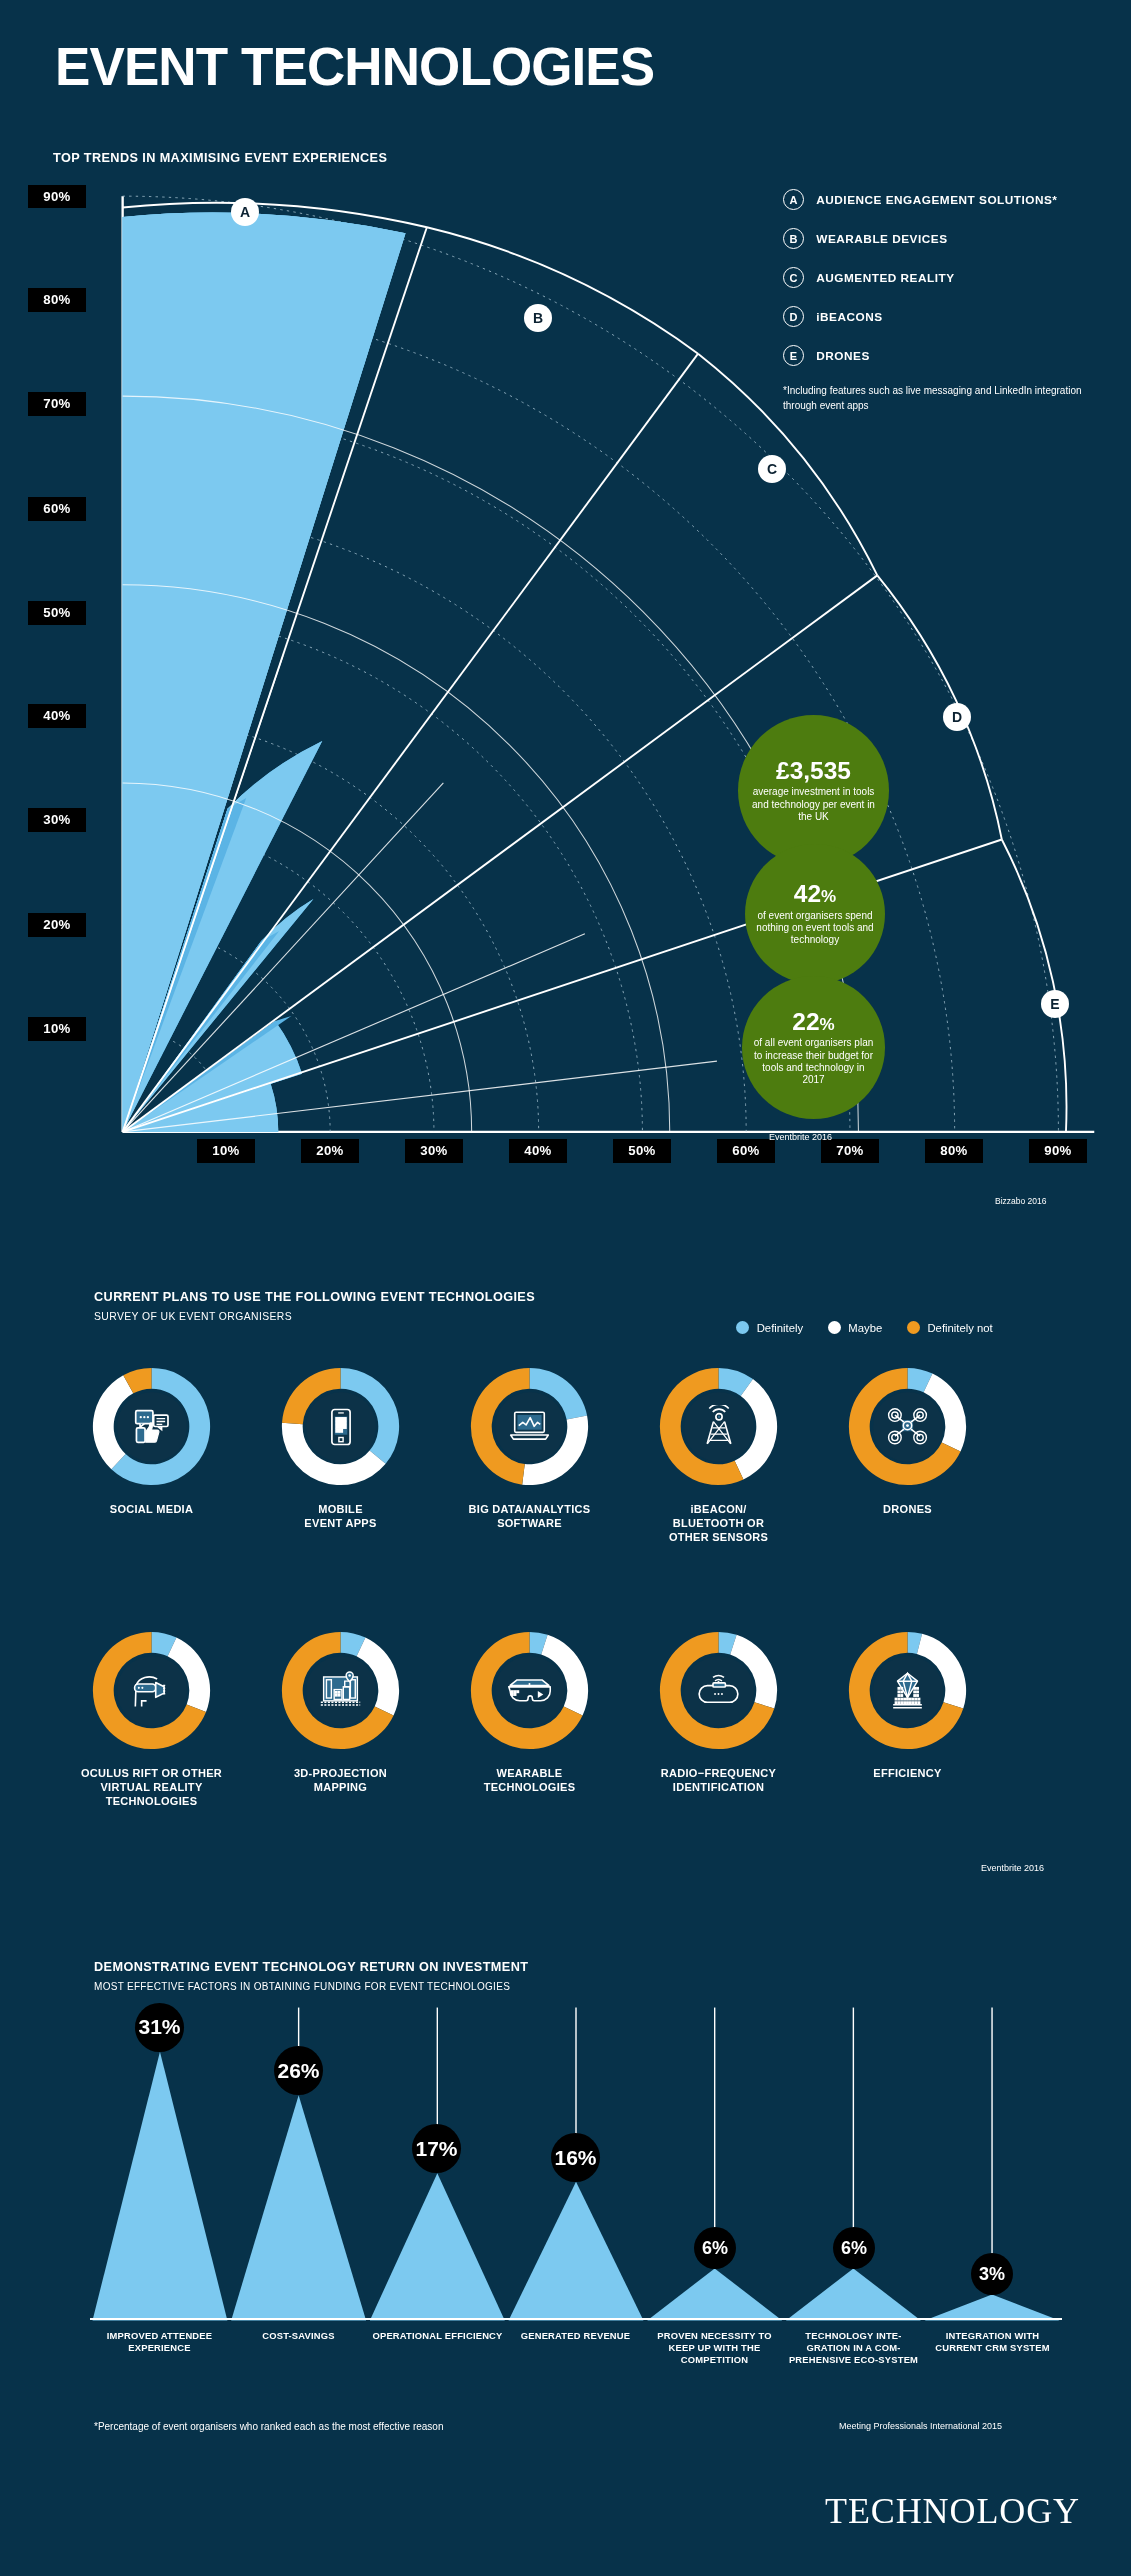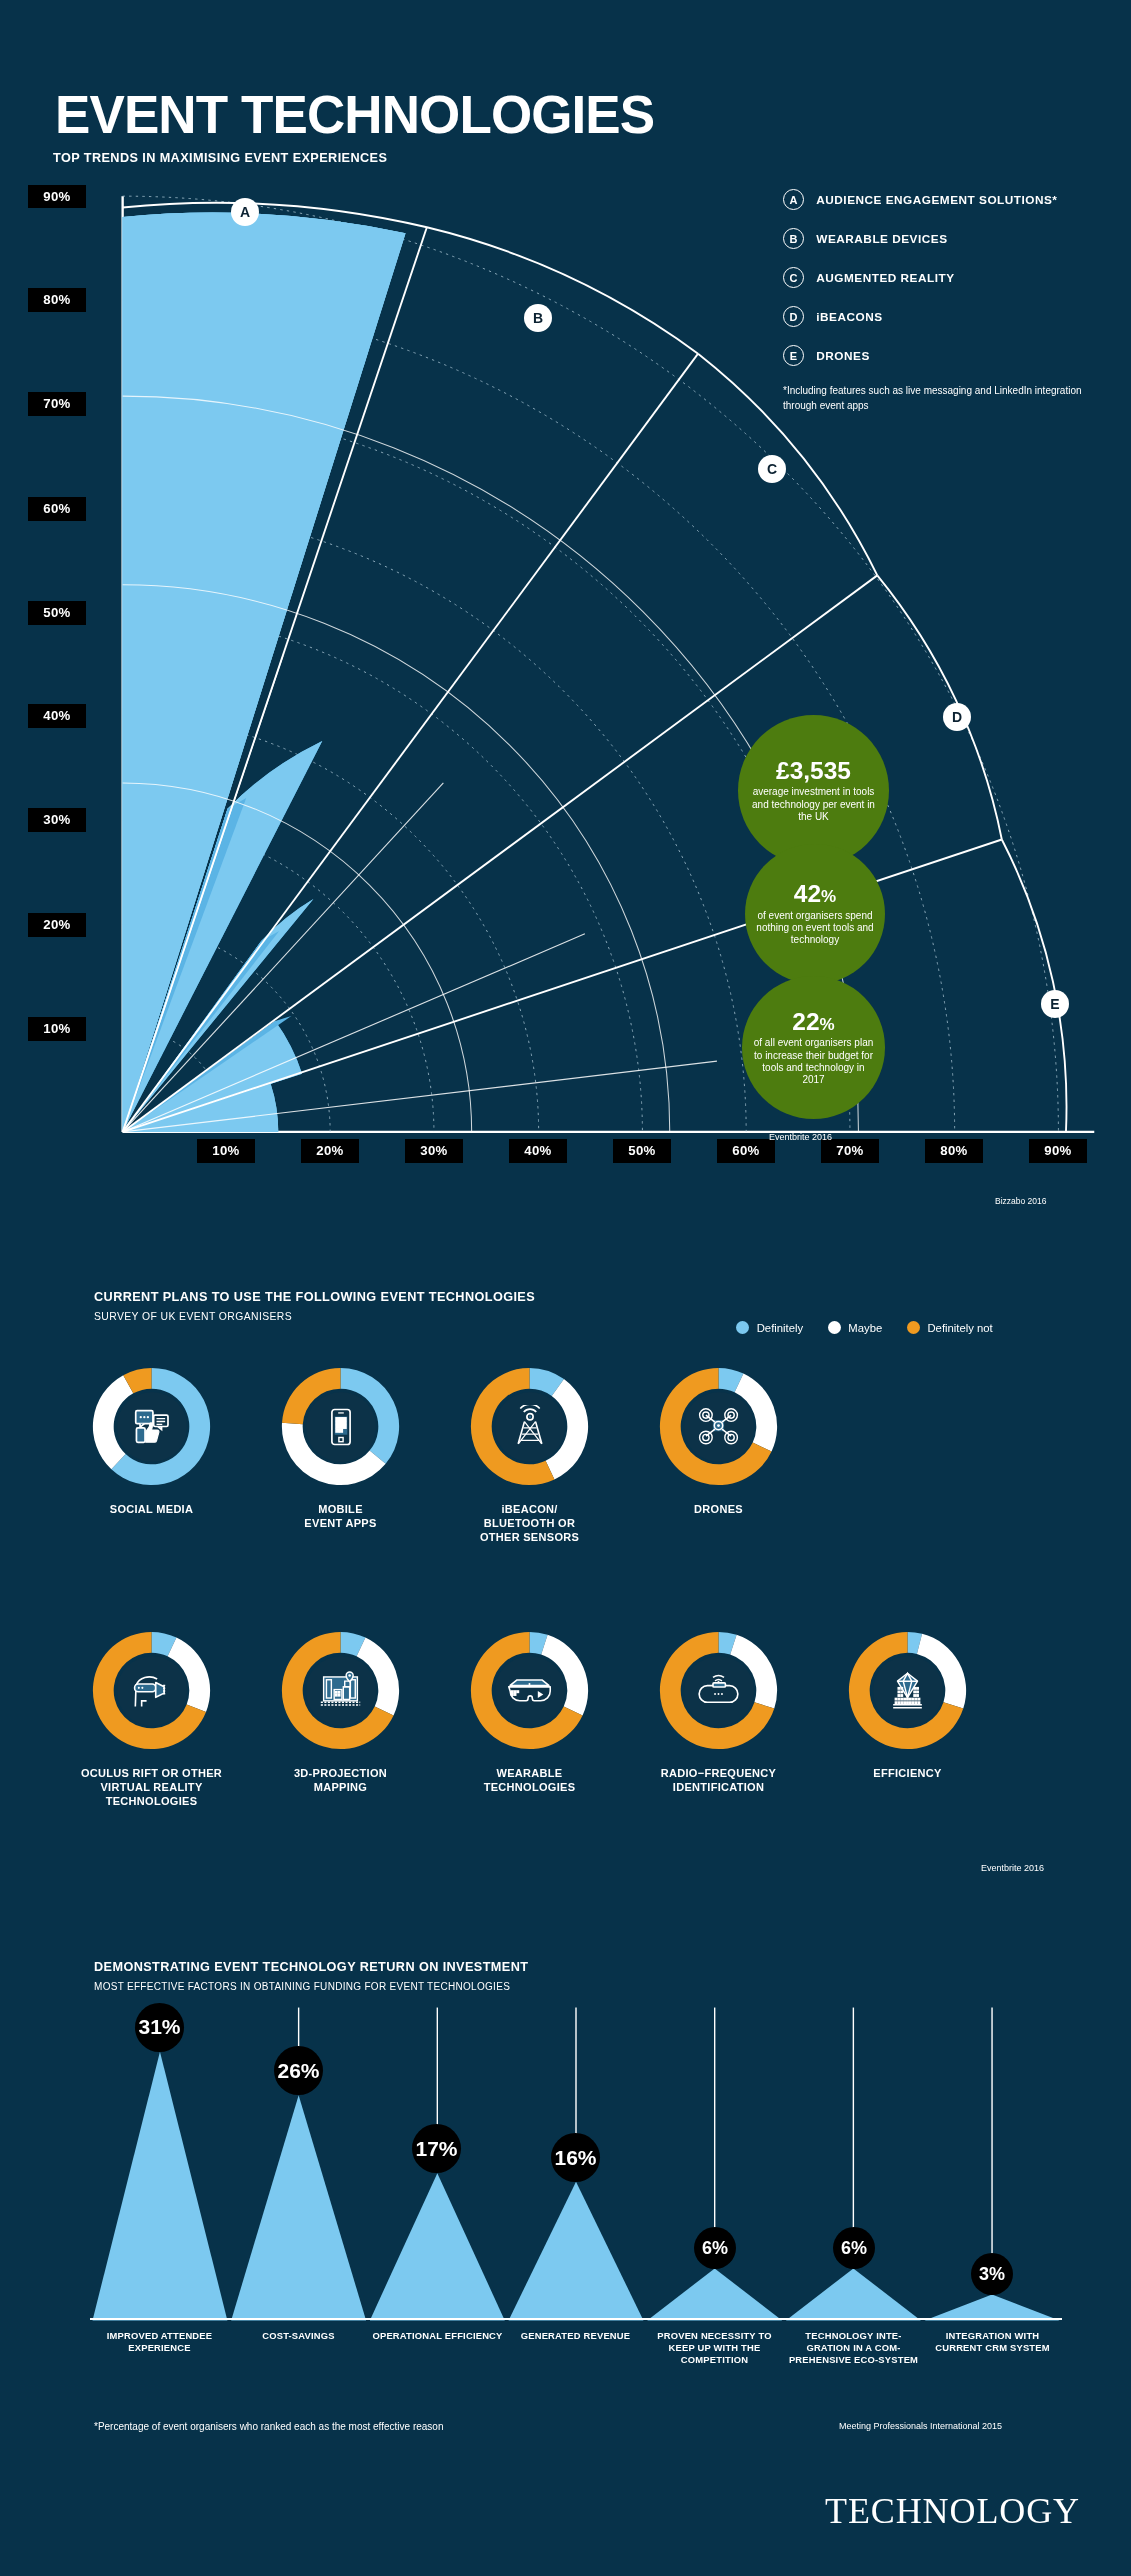--- a/index.html
+++ b/index.html
@@ -6,21 +6,21 @@
   body{
     width:1132px;height:2576px;position:relative;overflow:hidden;
     font-family:"Liberation Sans",sans-serif;color:#ffffff;
     -webkit-font-smoothing:antialiased;
   }
   .abs{position:absolute;}
 
   
   #main-title{
     left:55px;top:40px;font-size:53px;font-weight:bold;letter-spacing:-0.9px;
-    line-height:1;color:#ffffff;margin-top:48px;
+    line-height:1;color:#ffffff;
   }
   #radial-heading{
     left:53px;top:151px;font-size:12.7px;font-weight:bold;letter-spacing:0.4px;
   }
 
   
   #radial-wrap{left:0px;top:179px;width:1040px;height:1038px;}
   #radial-svg{position:absolute;left:0;top:0;}
 
   .ytick,.xtick{
@@ -321,20 +321,35 @@
               <rect x="28.2" y="28" width="3.6" height="3.6"></rect>
               <rect x="33.4" y="28" width="3.6" height="3.6"></rect>
        <rect x="23" y="33.5" width="3.6" height="3.6"></rect>
               <rect x="28.2" y="33.5" width="3.6" height="3.6"></rect>
      </g>
      <rect x="26" y="9" width="8" height="1.8" fill="#fff" stroke="none"></rect>
      <rect x="27" y="45" width="6" height="6" fill="none" stroke="#fff" stroke-width="2"></rect>
    </svg>
         </div></div>
       <div class="donut-label">MOBILE<br>EVENT APPS</div>
+    </div>
+    <div class="donut-cell">
+      <div class="donut-ring"><svg width="121" height="121" viewBox="0 0 128 128">
+          <path d="M64 2 A62 62 0 0 1 124.90180954517871 52.382358495685075 L103.29149002914755 56.504747416571014 A40 40 0 0 0 64 24 Z" fill="#7cc9f0"></path>
+          <path d="M124.90180954517871 52.382358495685075 A62 62 0 0 1 56.22933951901316 125.51111148149764 L58.986670657427844 103.68458805257912 A40 40 0 0 0 103.29149002914755 56.504747416571014 Z" fill="#ffffff"></path>
+          <path d="M56.22933951901316 125.51111148149764 A62 62 0 0 1 63.999999999999986 2 L63.99999999999999 24 A40 40 0 0 0 58.986670657427844 103.68458805257912 Z" fill="#ef9a20"></path>
+        </svg><div class="donut-hole">
+          <svg viewBox="0 0 64 56" width="43" height="40" fill="none" stroke="#fff" stroke-width="2.4">
+     <rect x="10" y="6" width="44" height="30" rx="2" fill="none" stroke="#fff"></rect>
+     <rect x="14" y="10" width="36" height="22" fill="#2d6a8e" stroke="none"></rect>
+     <path d="M16 26 l6 -5 l5 4 l6 -11 l6 13 l5 -6 l4 3" stroke="#fff" stroke-width="2.4" fill="none" stroke-linejoin="round"></path>
+     <path d="M4 40h56l-4 6H8z" fill="none" stroke="#fff" stroke-linejoin="round"></path>
+   </svg>
+        </div></div>
+      <div class="donut-label">BIG DATA/ANALYTICS<br>SOFTWARE</div>
     </div>
     <div class="donut-cell">
       <div class="donut-ring"><svg width="121" height="121" viewBox="0 0 128 128">
           <path d="M64 2 A62 62 0 0 1 100.44268564213334 13.840946348753256 L87.51141009169893 31.639320225002102 A40 40 0 0 0 64 24 Z" fill="#7cc9f0"></path>
           <path d="M100.44268564213334 13.840946348753256 A62 62 0 0 1 90.3983160770345 120.09927725289322 L81.0311716626029 100.19308209864079 A40 40 0 0 0 87.51141009169893 31.639320225002102 Z" fill="#ffffff"></path>
           <path d="M90.3983160770345 120.09927725289322 A62 62 0 1 1 63.999999999999986 2 L63.99999999999999 24 A40 40 0 1 0 81.0311716626029 100.19308209864079 Z" fill="#ef9a20"></path>
         </svg><div class="donut-hole">
           <svg viewBox="0 0 56 62" width="40" height="43" fill="none" stroke="#fff" stroke-width="2.4">
      <circle cx="28" cy="17" r="4.5" fill="none" stroke="#fff"></circle>
      <circle cx="28" cy="17" r="1.8" fill="#2d6a8e" stroke="none"></circle>

